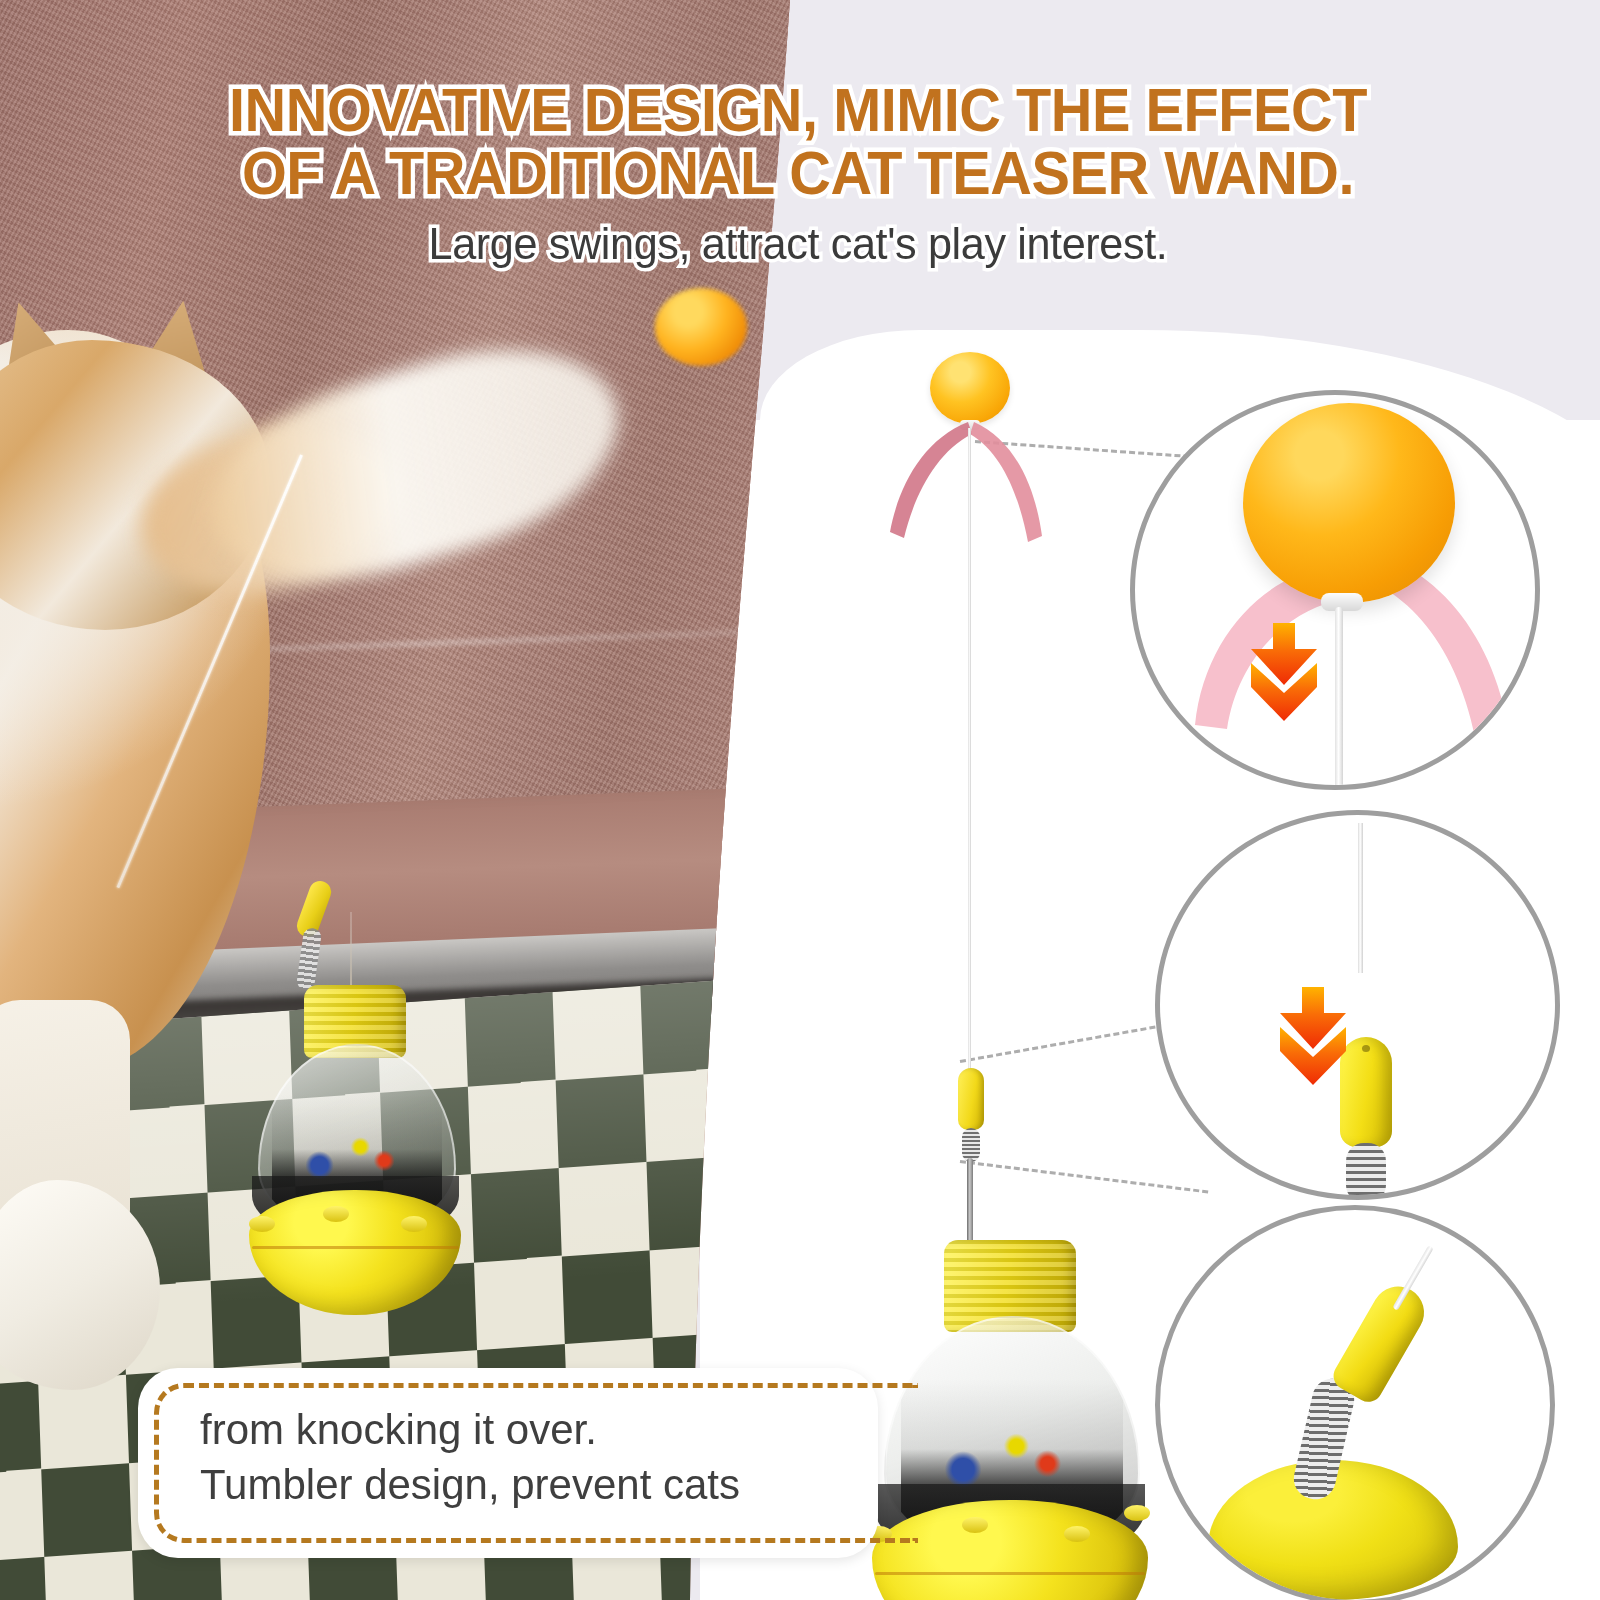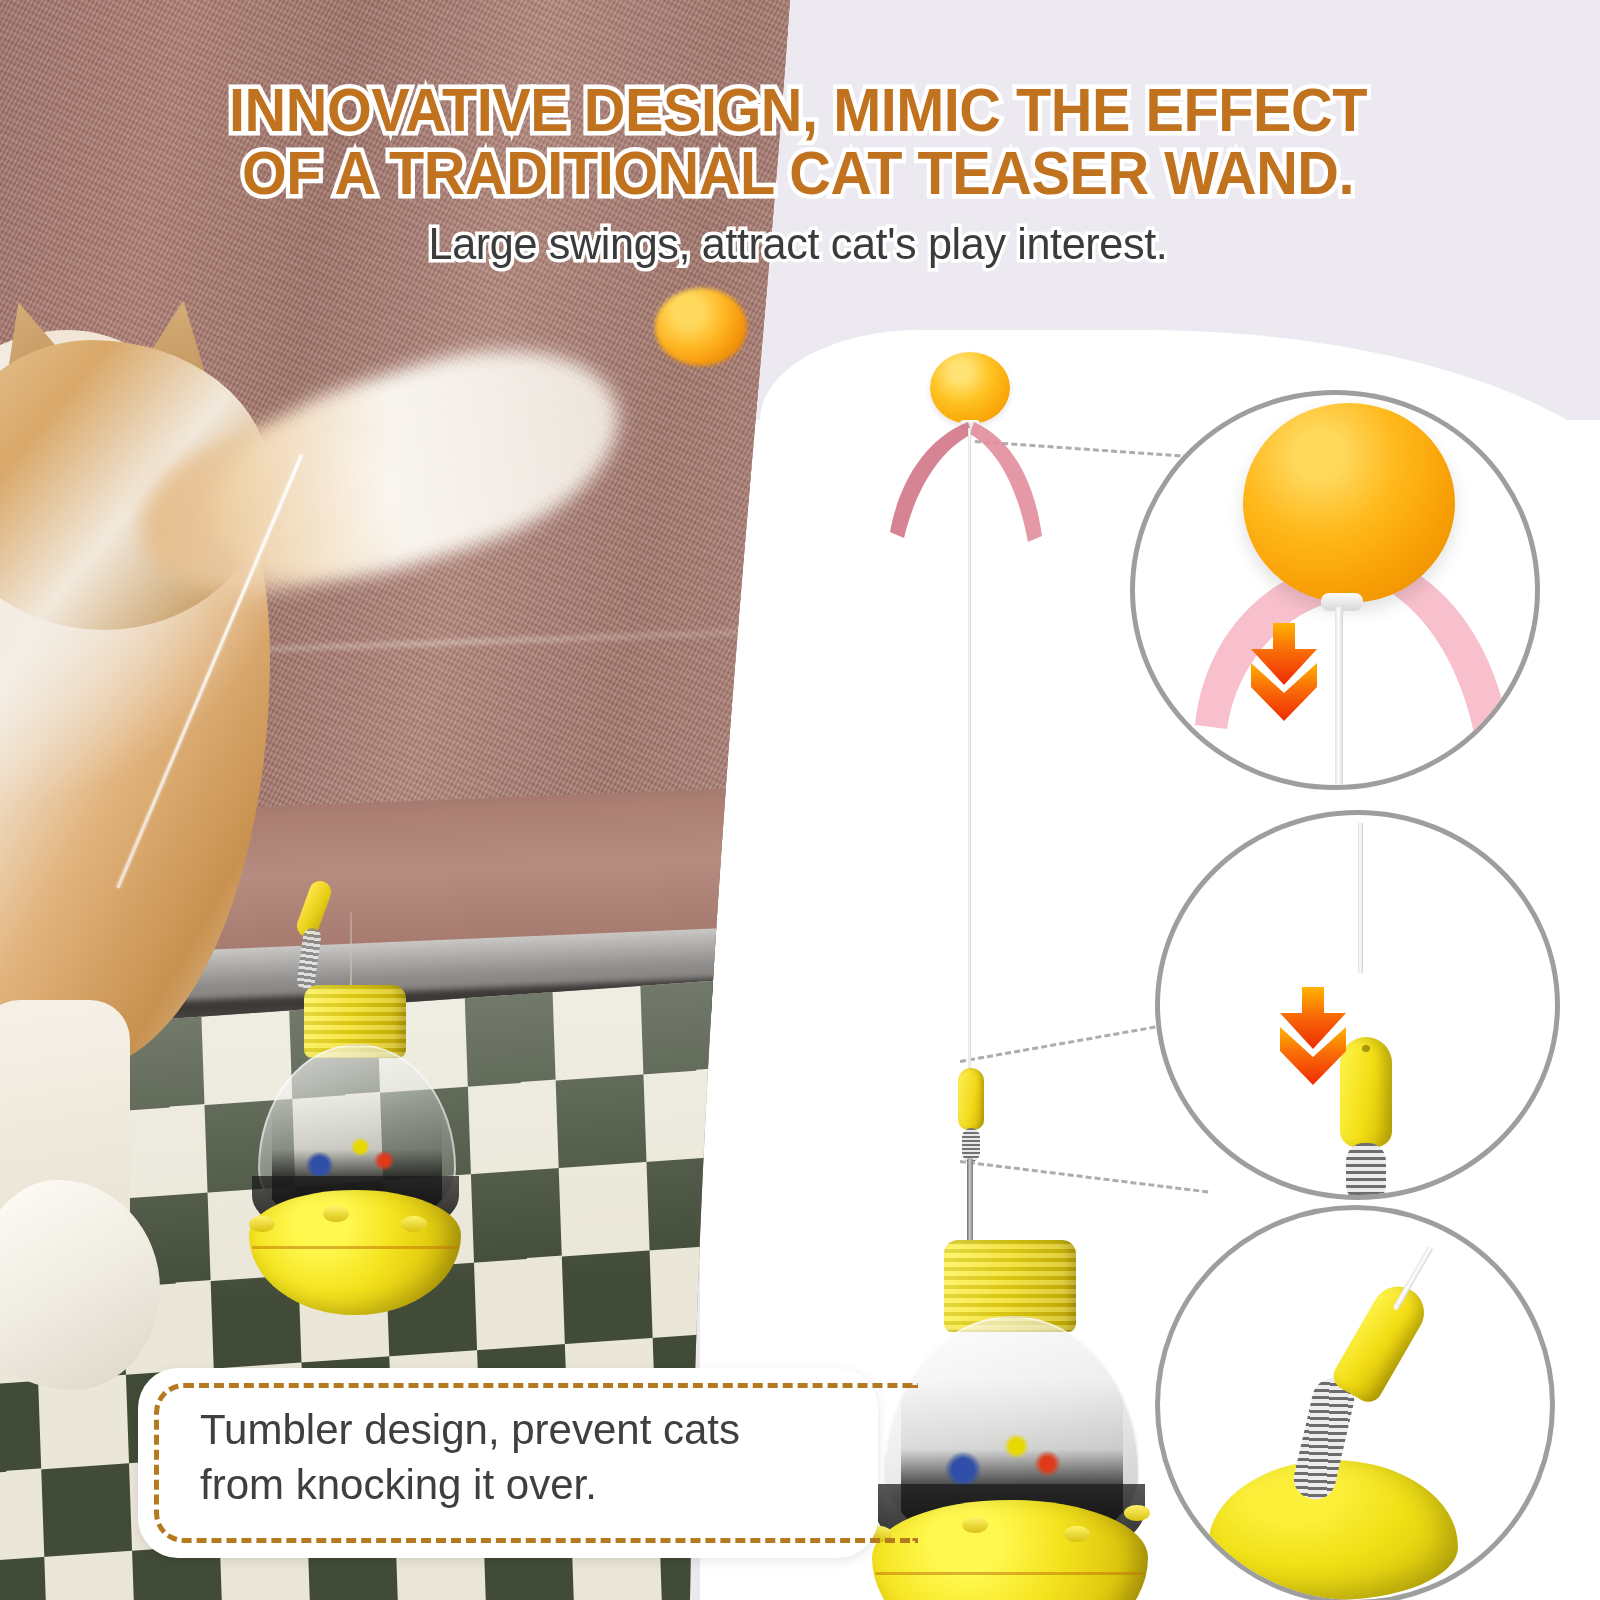--- a/index.html
+++ b/index.html
@@ -532,18 +532,18 @@
       <div class="base-dome"></div>
       <div class="base-spring"></div>
       <div class="base-cap"></div>
       <div class="base-wire"></div>
     </div>
   </div>
 
   <div class="caption">
     <div class="caption-inner"></div>
     <div class="caption-text">
+      <div>from knocking it over.</div>
       <div>Tumbler design, prevent cats</div>
-      <div>from knocking it over.</div>
     </div>
   </div>
 
 </div>
 
 </body></html>

